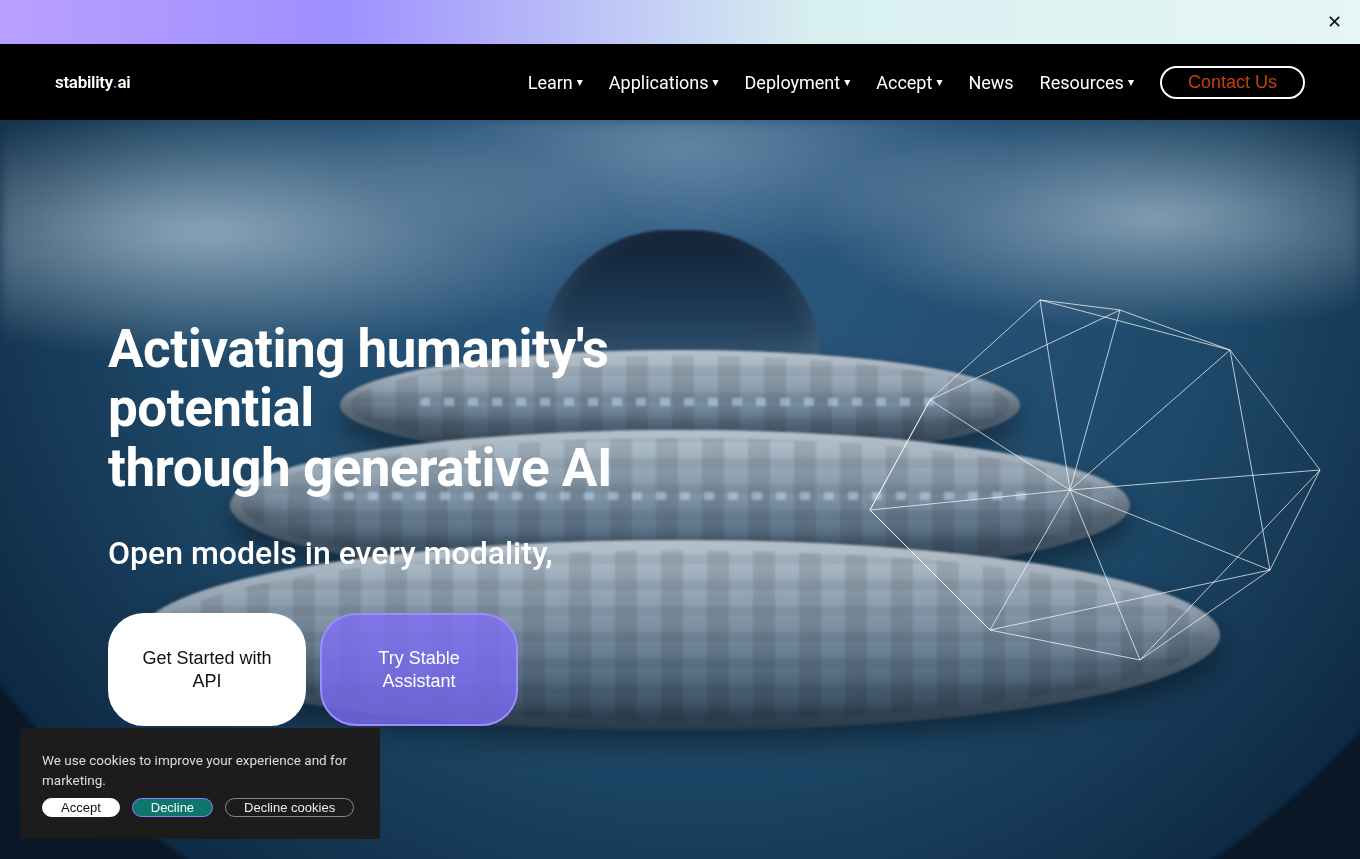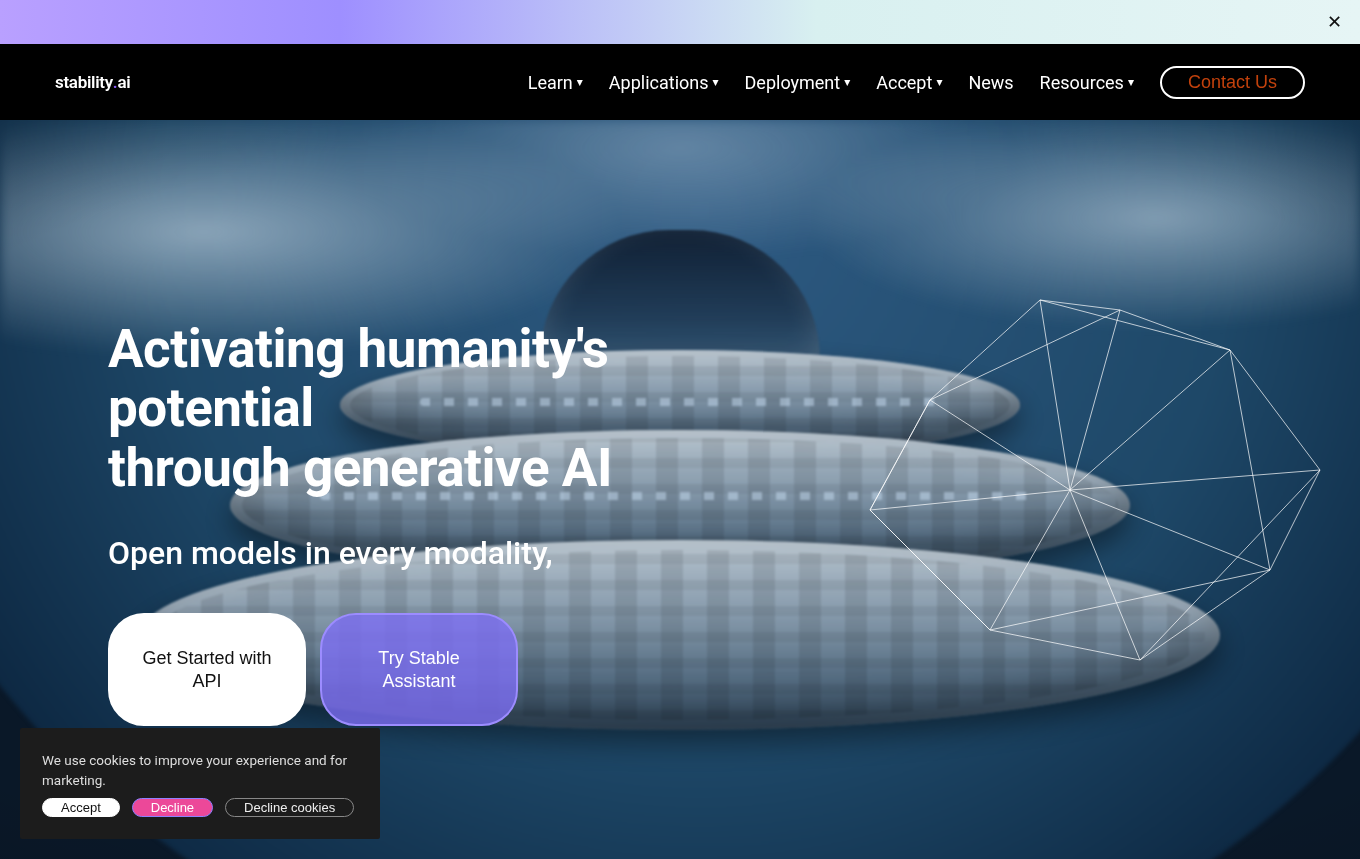--- a/index.html
+++ b/index.html
@@ -263,21 +263,21 @@
       font-size: 13px;
       cursor: pointer;
       border: 1px solid transparent;
     }
     .cookie-btn.accept {
       background: #fff;
       color: #111;
       border: 1px solid #fff;
     }
     .cookie-btn.decline {
-      background: #ec4899;
+      background: #0f766e;
       color: #fff;
       border: 1px solid #8d80ff;
     }
     .cookie-btn.manage {
       background: transparent;
       color: #eee;
       border: 1px solid #888;
     }
   </style>
 </head>

